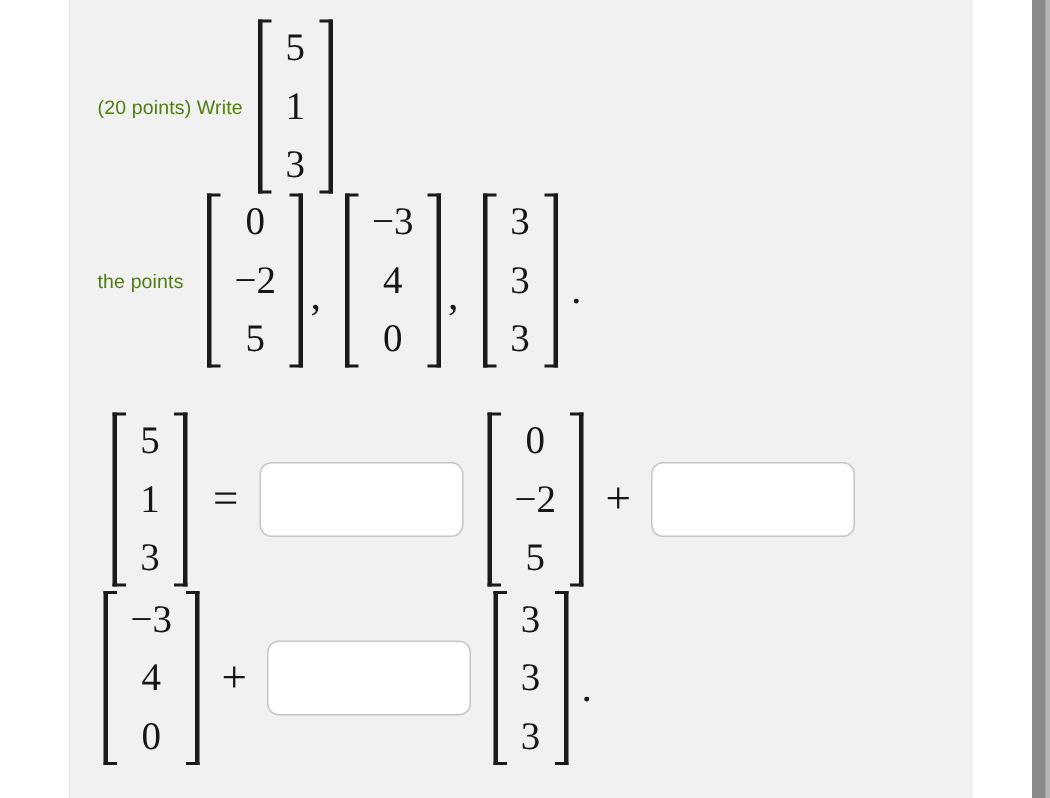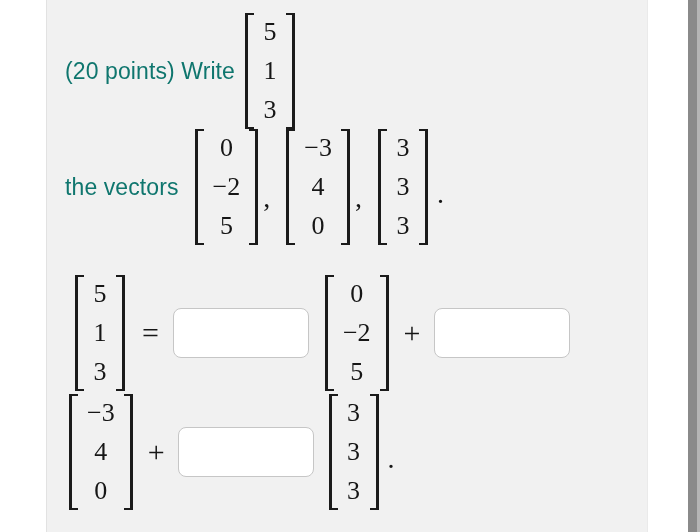--- a/index.html
+++ b/index.html
@@ -10,21 +10,21 @@
 
   .left-gutter  { width: 47px; height: 532px; background: #ffffff; border-right: 1px solid #e2e2e2; flex: none; }
   .content      { width: 601px; height: 532px; background: #f1f1f1; border-right: 1px solid #eaeaea;
                   padding: 13px 0 0 18px; flex: none; position: relative; }
   .right-gutter { width: 40px; height: 532px; background: #ffffff; flex: none; }
   .scrollbar    { width: 12px; height: 532px; background: #b5b5b5; flex: none; display: flex; }
   .scroll-thumb { width: 9px; height: 532px; background: #8a8a8a; }
 
   .mline { display: flex; align-items: center; }
 
-  .mtext { font-size: 23px; letter-spacing: 0.1px; color: #0f766e; white-space: nowrap; }
+  .mtext { font-size: 13px; letter-spacing: 0.1px; color: #4d7c0f; white-space: nowrap; }
 
   
   .vec  { display: inline-flex; align-items: stretch; color: #161616;
           font-family: "Liberation Serif", serif; }
   .vbr  { width: 9px; flex: none; }
   .vl   { border-left: 3px solid #1b1b1b; border-top: 2px solid #1b1b1b; border-bottom: 2px solid #1b1b1b; }
   .vr   { border-right: 3px solid #1b1b1b; border-top: 2px solid #1b1b1b; border-bottom: 2px solid #1b1b1b; }
   .vcol { display: flex; flex-direction: column; justify-content: center; row-gap: 13px;
           padding: 6px 9px; text-align: center; }
   .vcell { font-size: 26px; line-height: 26px; display: block; min-width: 14px; }
@@ -71,21 +71,21 @@
         <span class="vcol">
           <span class="vcell">5</span>
           <span class="vcell">1</span>
           <span class="vcell">3</span>
         </span>
         <span class="vbr vr"></span>
       </span>
     </div>
 
     <div class="mline line2">
-      <span class="mtext">the vectors</span>
+      <span class="mtext">the points</span>
       <span class="vec">
         <span class="vbr vl"></span>
         <span class="vcol">
           <span class="vcell">0</span>
           <span class="vcell">−2</span>
           <span class="vcell">5</span>
         </span>
         <span class="vbr vr"></span>
       </span>
       <span class="punct comma">,</span>

